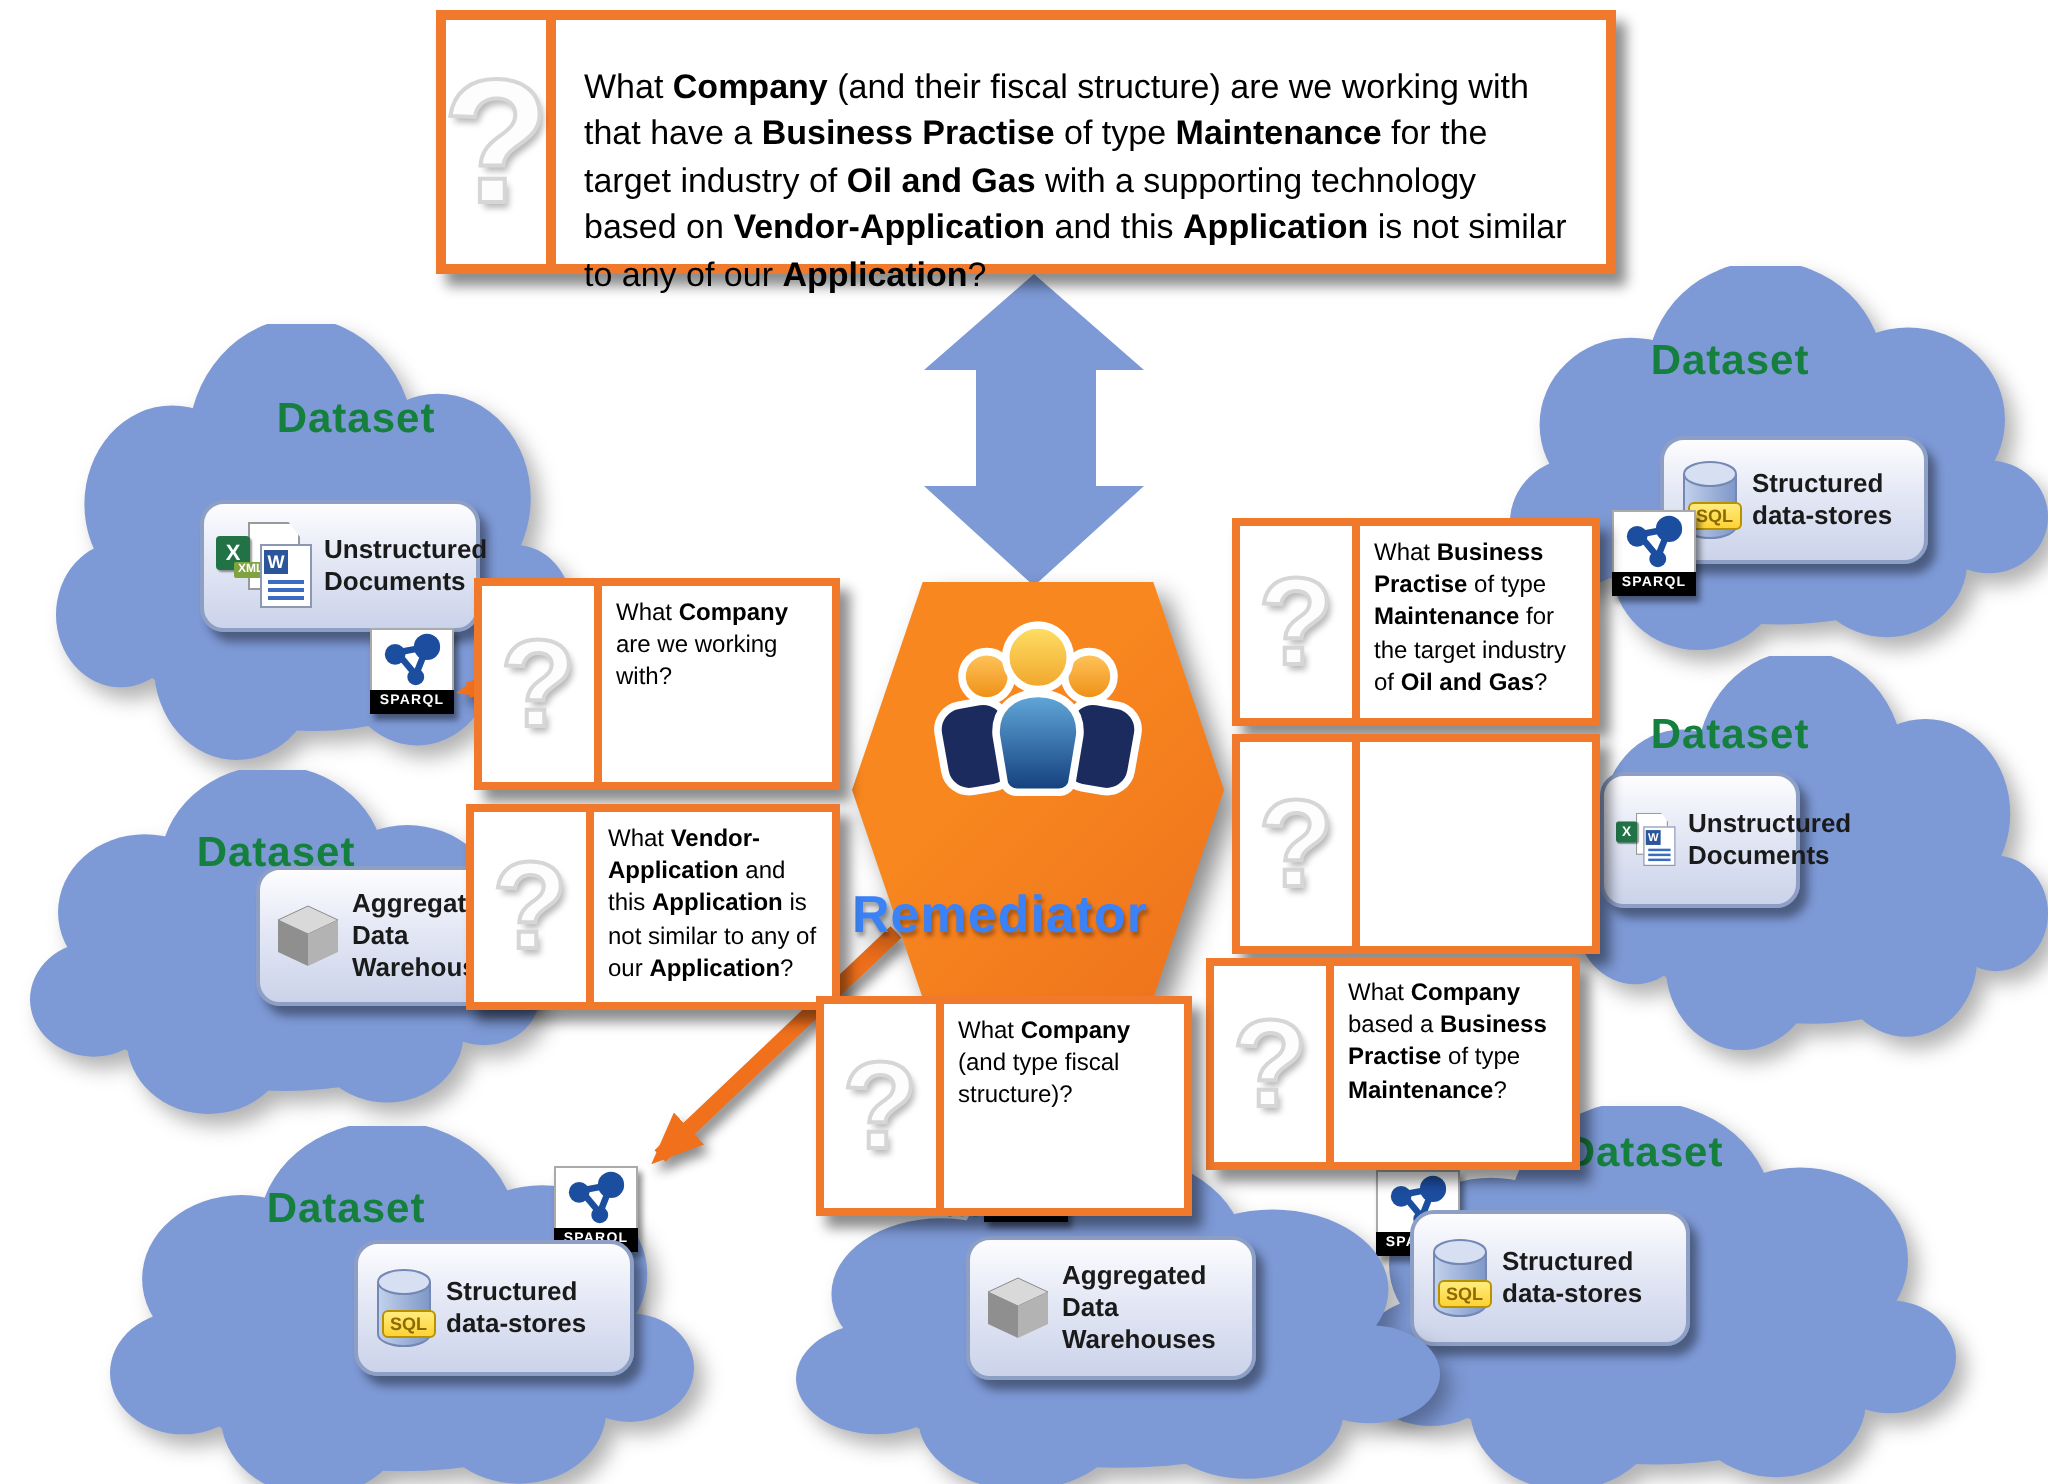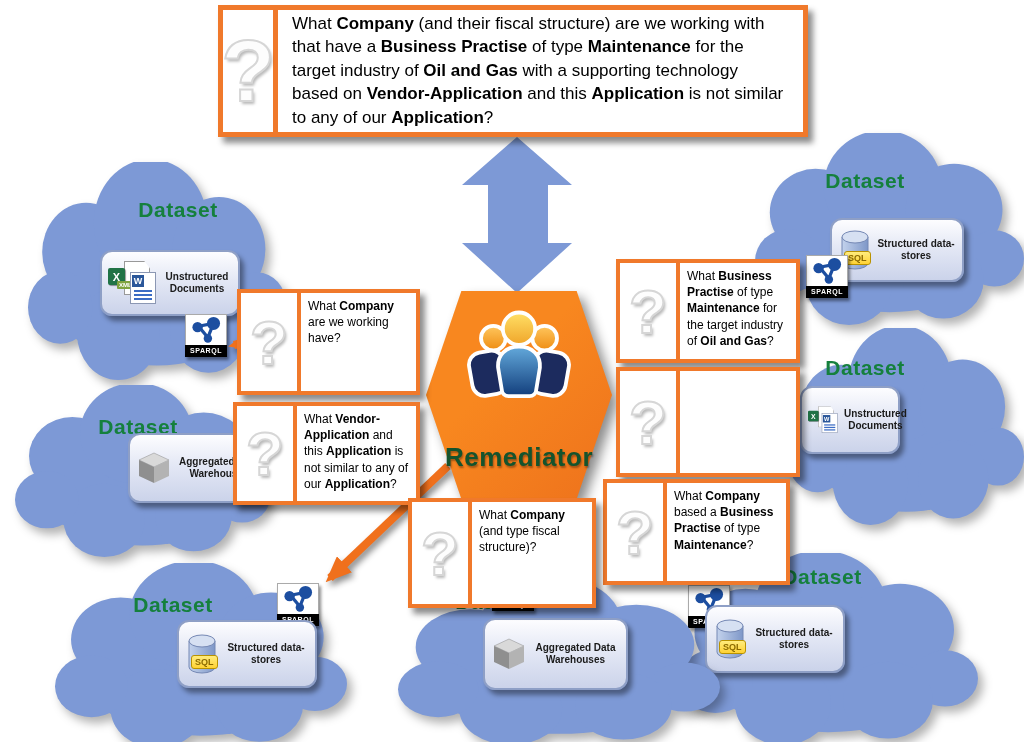--- a/index.html
+++ b/index.html
@@ -9,21 +9,21 @@
   .cloud{position:absolute;}
   .cloud svg.cloudshape{position:absolute;left:0;top:0;width:100%;height:100%;
          filter:drop-shadow(5px 6px 5px rgba(0,0,0,.30));}
   .ds-label{position:absolute;font-size:21px;font-weight:600;color:#15803d;letter-spacing:.5px;
          width:130px;text-align:center;}
   
   .store{position:absolute;display:flex;align-items:center;gap:4px;padding:4px 6px;
          background:linear-gradient(180deg,#FDFDFF 0%,#E4E8F5 45%,#CBD3EA 100%);
          border:2px solid #8E9FC6;border-radius:12px;box-shadow:4px 5px 5px rgba(0,0,0,.40);
          box-sizing:border-box;}
-  .store-label{flex:1;font-size:10px;font-weight:700;color:#1a1a1a;text-align:center;line-height:1.25;}
+  .store-label{flex:1;font-size:13px;font-weight:700;color:#1a1a1a;text-align:left;line-height:1.25;}
   
   .dbwrap{position:relative;width:34px;height:42px;flex:0 0 34px;}
   .sql-badge{position:absolute;left:6px;top:22px;background:linear-gradient(#FFEC7E,#FFD234);
          border:1px solid #B99200;border-radius:3px;font-size:9px;font-weight:800;color:#8B6A00;
          padding:0 3px;line-height:12px;}
   
   .cubewrap{width:36px;height:36px;flex:0 0 36px;}
   
   .docs-icon{position:relative;width:50px;height:44px;flex:0 0 50px;}
   .page-back{position:absolute;left:16px;top:0;width:24px;height:32px;background:#fff;border:1px solid #999;
@@ -48,28 +48,28 @@
          box-shadow:5px 6px 6px rgba(0,0,0,.45);}
   .qmark-cell{width:56px;flex:0 0 56px;border-right:4px solid #F0792B;display:flex;align-items:center;
          justify-content:center;}
   .qmark{font-size:62px;font-weight:800;color:#fdfdfd;-webkit-text-stroke:2px #d6d6d6;
          text-shadow:2px 3px 3px rgba(0,0,0,.28);}
   .qtext{flex:1;padding:5px 7px;font-size:12px;line-height:1.35;color:#000;}
   .qtext b{font-weight:800;}
   #main-qbox{border-width:5px;}
   #main-qbox .qmark-cell{width:50px;flex-basis:50px;border-right-width:5px;}
   #main-qbox .qmark{font-size:88px;}
-  #main-qbox .qtext{font-size:17px;line-height:1.38;padding:2px 14px;}
+  #main-qbox .qtext{font-size:17px;line-height:1.38;padding:22px 14px;}
   
   #hexagon{position:absolute;left:426px;top:291px;width:186px;height:208px;
          filter:drop-shadow(6px 7px 6px rgba(0,0,0,.45));}
   #hexagon .hexbg{position:absolute;inset:0;background:linear-gradient(135deg,#F8871F 40%,#EE721C 100%);
          clip-path:polygon(19% 0%,81% 0%,100% 50%,81% 100%,19% 100%,0% 50%);}
   #hexagon .people{position:absolute;left:50%;top:12px;transform:translateX(-50%);}
-  #remediator-label{position:absolute;left:0;right:0;bottom:26px;text-align:center;color:#14532d;
+  #remediator-label{position:absolute;left:0;right:0;bottom:26px;text-align:left;color:#3b82f6;
          font-size:26px;font-weight:800;letter-spacing:.5px;text-shadow:1px 2px 2px rgba(0,0,0,.35);margin-top:28px;}
   
   #arrows{position:absolute;left:0;top:0;width:1024px;height:742px;pointer-events:none;}
   .z1{z-index:1;} .z2{z-index:2;} .z3{z-index:3;} .z4{z-index:4;} .z5{z-index:5;}
 </style>
 </head>
 <body>
 
 <div id="stage">
 
@@ -381,21 +381,21 @@
       <circle cx="60" cy="27" r="17" fill="url(#gy)" stroke="#fff" stroke-width="4"></circle>
       <path d="M60,46 C46,46 37,55 38,68 L42,92 C42,95 45,98 49,98 L71,98 C75,98 78,95 78,92 L82,68 C83,55 74,46 60,46 Z" fill="url(#gb)" stroke="#fff" stroke-width="4"></path>
     </svg>
     <div id="remediator-label">Remediator</div>
   </div>
 
   <div class="qbox z4" style="left:237px;top:289px;width:183px;height:106px;">
     <div class="qmark-cell">
         <span class="qmark">?</span>
       </div>
-    <div class="qtext"><span>What </span><b>Company</b><span> are we working have?</span></div>
+    <div class="qtext"><span>What </span><b>Company</b><span> are we working with?</span></div>
   </div>
 
   <div class="qbox z4" style="left:233px;top:402px;width:187px;height:103px;">
     <div class="qmark-cell">
         <span class="qmark">?</span>
       </div>
     <div class="qtext"><span>What </span><b>Vendor-Application</b><span> and this </span><b>Application</b><span> is not similar to any of our </span><b>Application</b><span>?</span></div>
   </div>
 
   <div class="qbox z4" style="left:616px;top:259px;width:184px;height:104px;">

